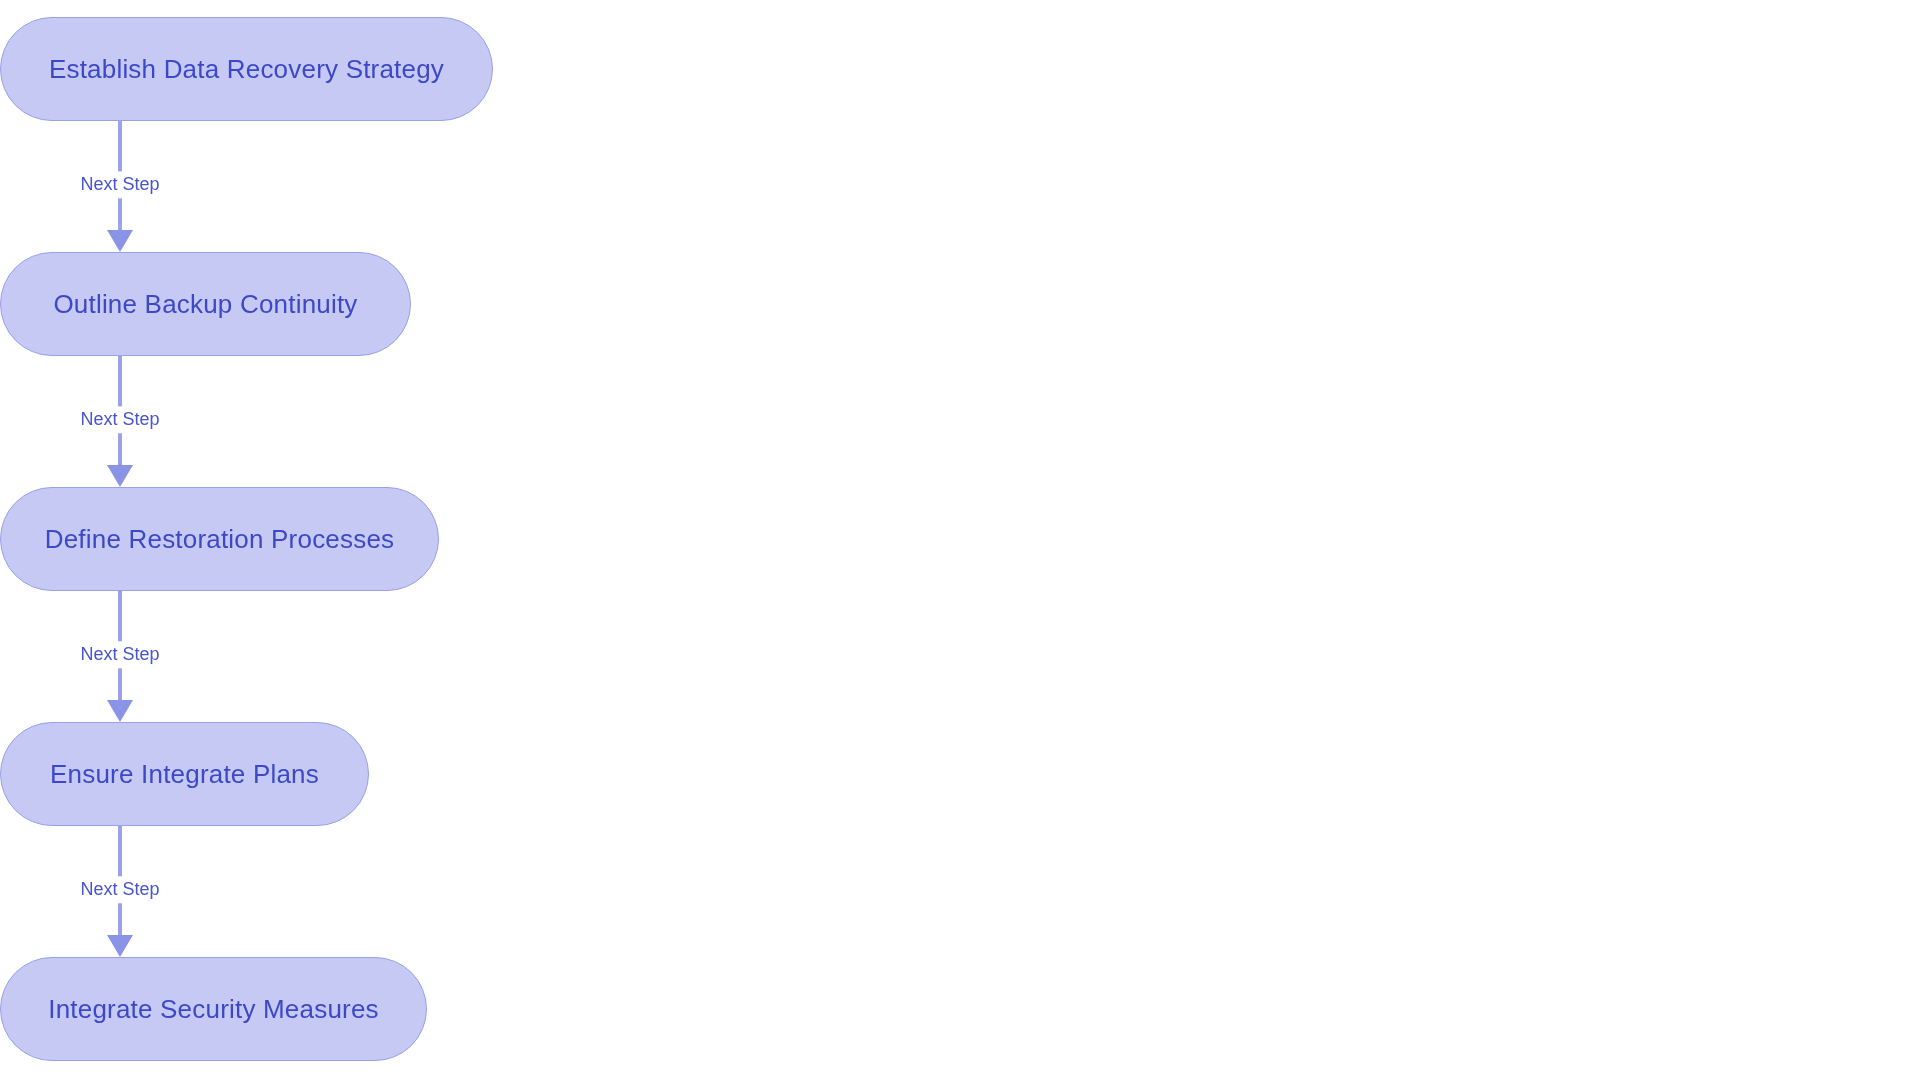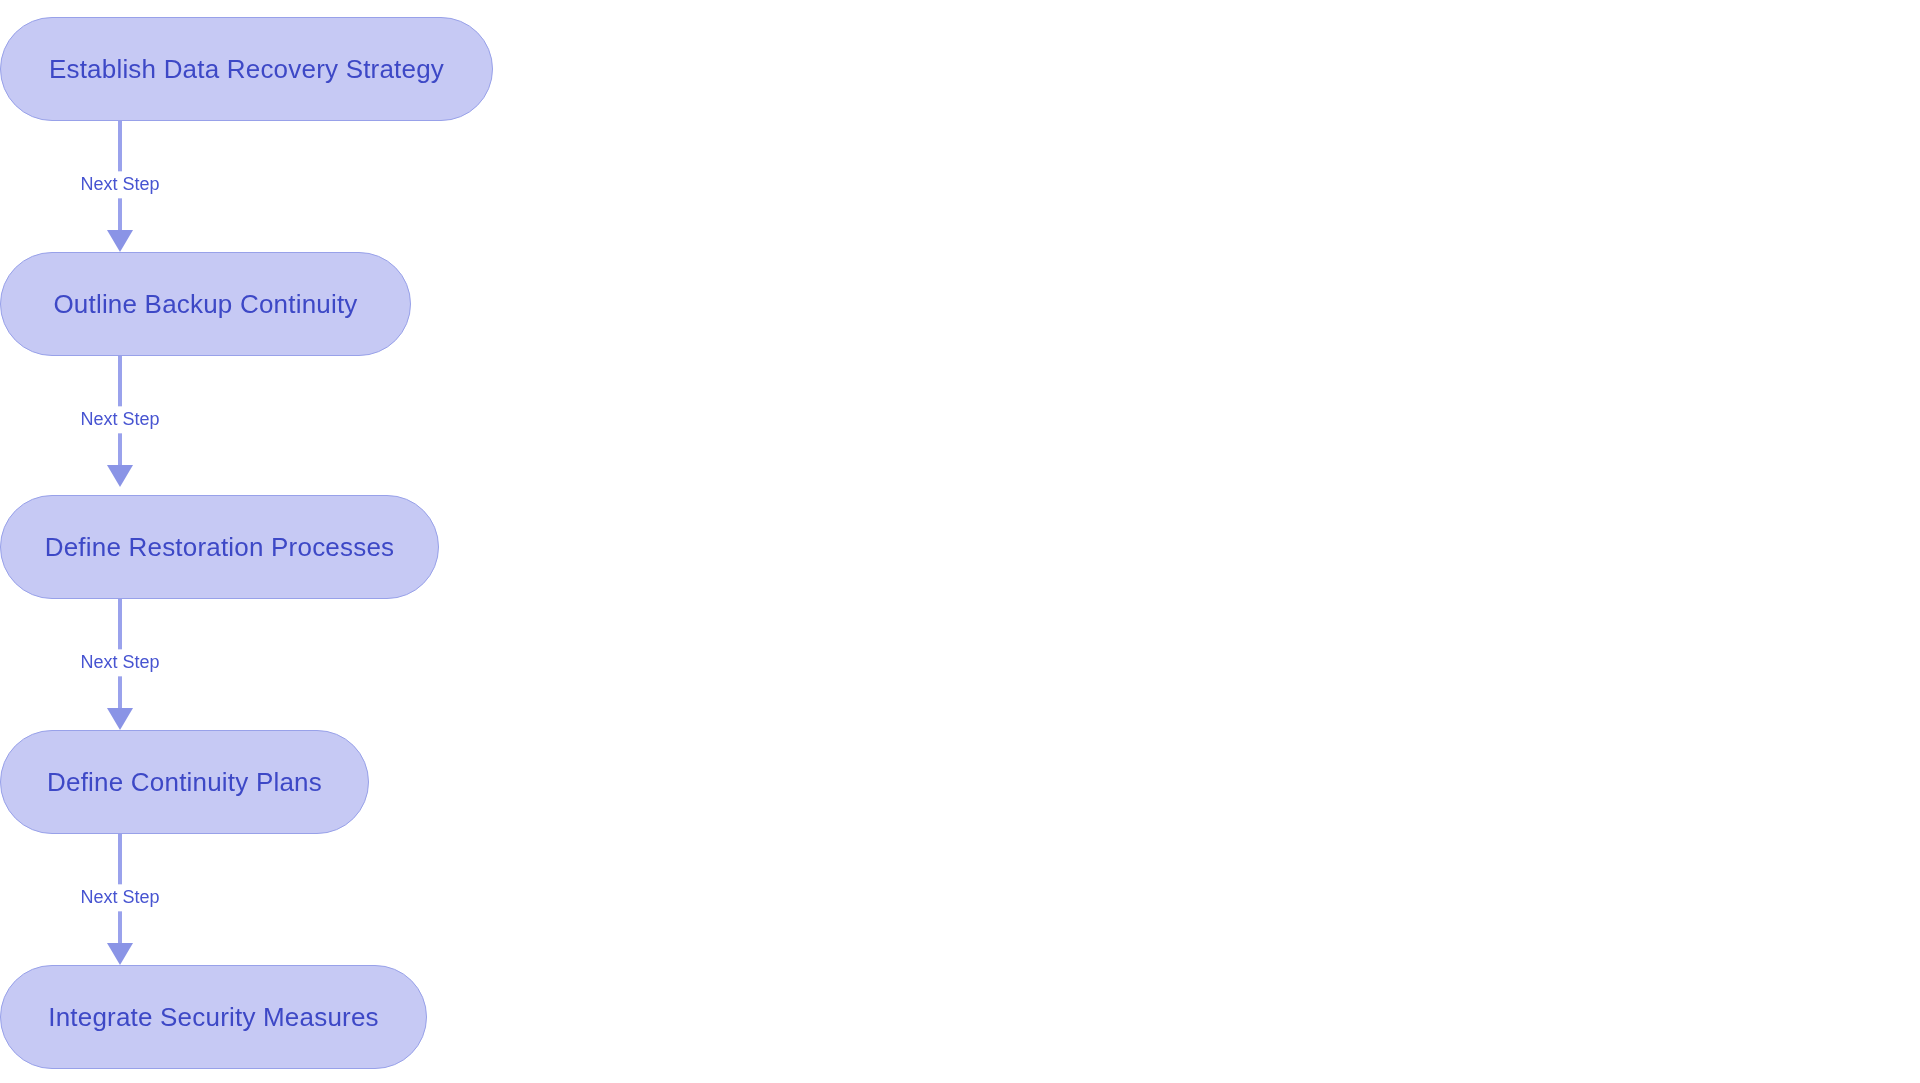--- a/index.html
+++ b/index.html
@@ -38,21 +38,21 @@
     flex: 0 0 auto;
   }
   .node-label {
     color: var(--node-text);
     font-size: 26px;
     letter-spacing: 0.2px;
     white-space: nowrap;
   }
   .node-0 { width: 493px; }
   .node-1 { width: 411px; }
-  .node-2 { width: 439px; margin-top: 8px; }
+  .node-2 { width: 439px; }
   .node-3 { width: 369px; }
   .node-4 { width: 427px; }
   .edge {
     position: relative;
     width: 240px;
     height: 131px;
     flex: 0 0 auto;
   }
   .edge-stem {
     position: absolute;
@@ -115,21 +115,21 @@
     <span class="node-label">Define Restoration Processes</span>
   </div>
 
   <div class="edge">
     <div class="edge-stem"></div>
     <div class="edge-arrowhead"></div>
     <span class="edge-label">Next Step</span>
   </div>
 
   <div class="node node-3">
-    <span class="node-label">Define Continuity Plans</span>
+    <span class="node-label">Ensure Integrate Plans</span>
   </div>
 
   <div class="edge">
     <div class="edge-stem"></div>
     <div class="edge-arrowhead"></div>
     <span class="edge-label">Next Step</span>
   </div>
 
   <div class="node node-4">
     <span class="node-label">Integrate Security Measures</span>

